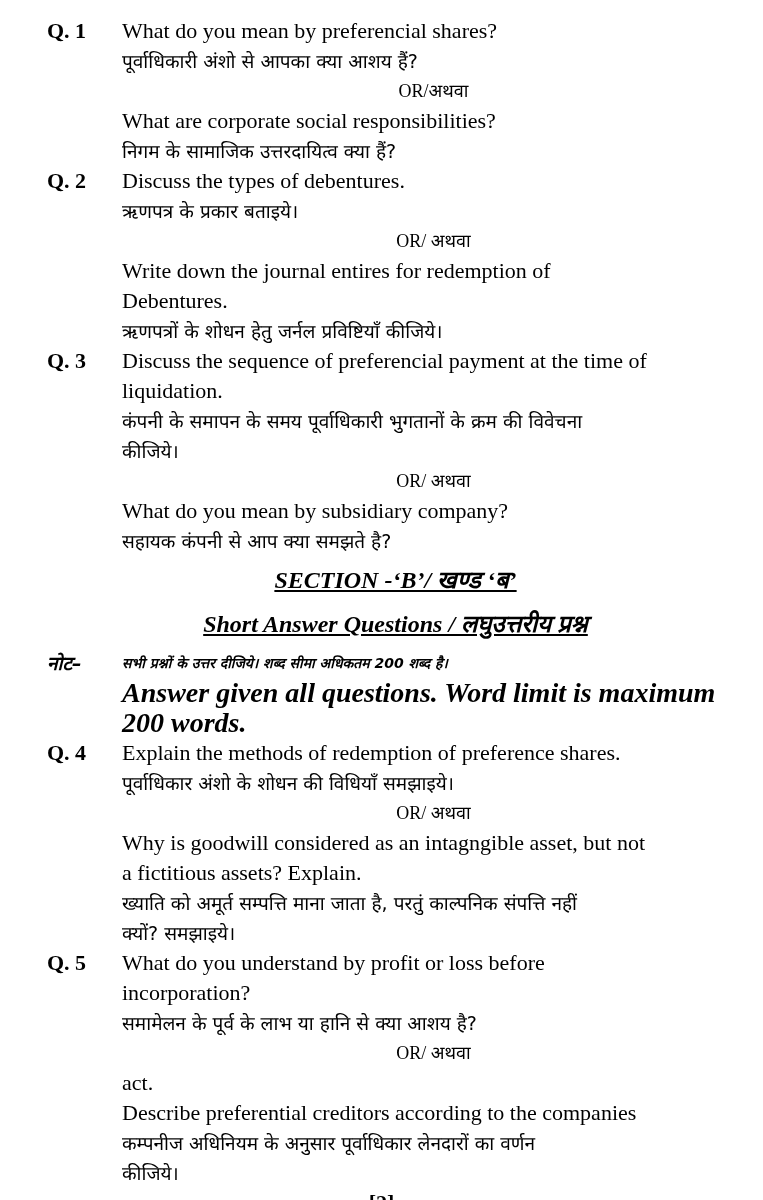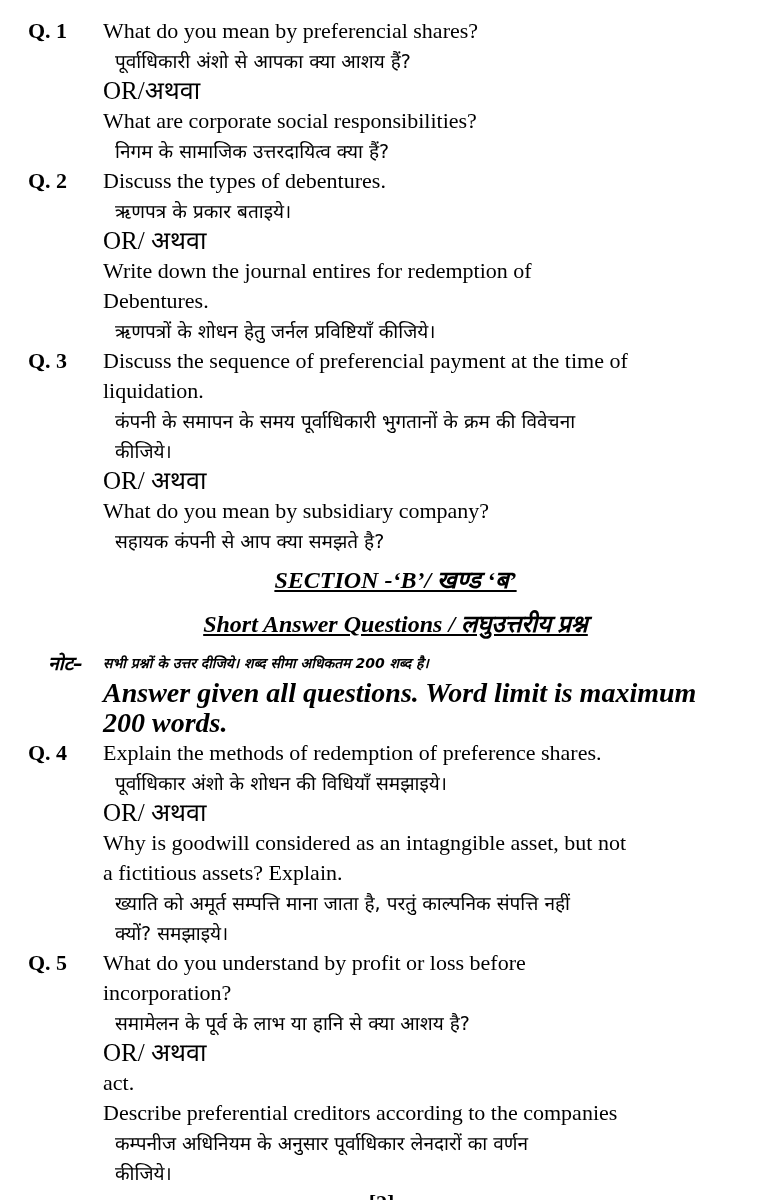--- a/index.html
+++ b/index.html
@@ -12,50 +12,48 @@
     padding-top: 16px;
     overflow: hidden;
     display: flex;
     flex-direction: column;
   }
   .doc { flex: 1 1 auto; }
   .row { display: flex; align-items: flex-start; }
   .label {
     flex: 0 0 auto;
     width: 75px;
-    padding-left: 28px;
+    padding-left: 47px;
     font-family: "Liberation Serif", "DejaVu Serif", serif;
     font-weight: bold;
     font-size: 22px;
     line-height: 30px;
     white-space: nowrap;
   }
   .note-label {
     font-family: "DejaVu Sans", sans-serif;
     font-weight: bold;
     font-style: italic;
     font-size: 19px;
     line-height: 30px;
-    text-align: center;
   }
   .content { flex: 1 1 auto; padding-right: 18px; }
   .line { line-height: 30px; }
   .line.en {
     font-family: "Liberation Serif", "DejaVu Serif", serif;
     font-size: 22px;
   }
   .line.hi {
     font-family: "DejaVu Sans", sans-serif;
     font-size: 19px;
-    margin-left: 12px;
   }
   .line.or {
-    text-align: left;
+    text-align: center;
     font-family: "Liberation Serif", "DejaVu Serif", serif;
-    font-size: 25px;
+    font-size: 18px;
   }
   .line.hi-bi {
     font-family: "DejaVu Sans", sans-serif;
     font-size: 14px;
     font-weight: bold;
     font-style: italic;
   }
   .line.en-bi {
     font-family: "Liberation Serif", "DejaVu Serif", serif;
     font-size: 28px;

